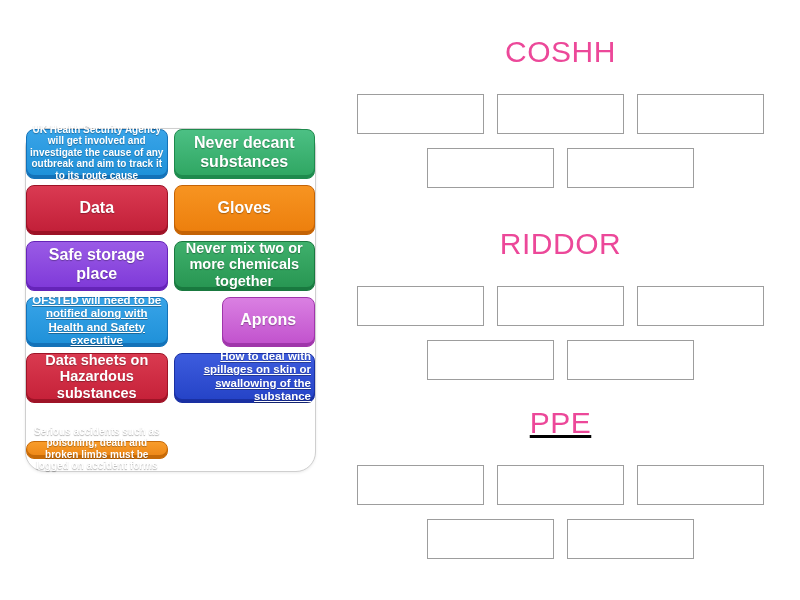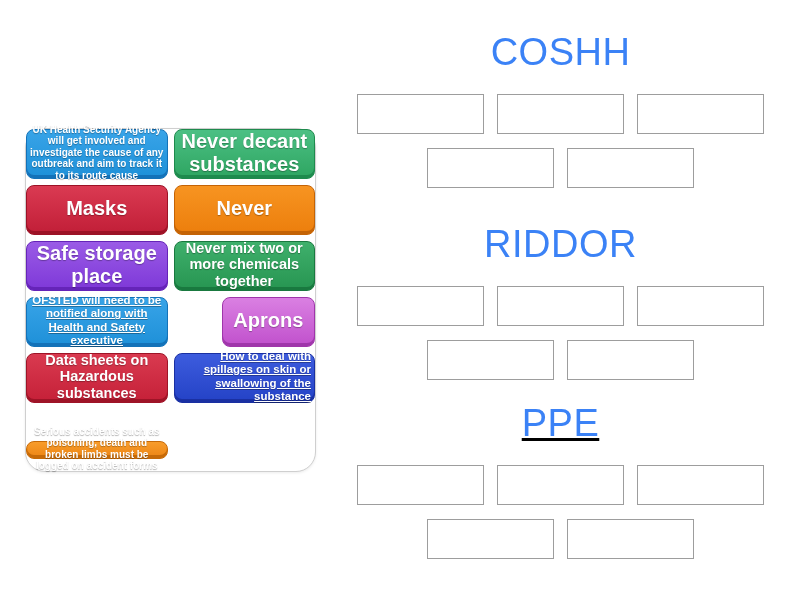--- a/index.html
+++ b/index.html
@@ -36,34 +36,34 @@
     justify-content: center;
     padding: 2px 3px 5px 3px;
     line-height: 1.14;
     text-shadow: 0 1px 1px rgba(0,0,0,0.3);
     cursor: grab;
     user-select: none;
   }
   .size-small     { font-size: 10px; }
   .size-smallplus { font-size: 11.5px; text-decoration: underline; }
   .size-medium    { font-size: 14.5px; }
-  .size-large     { font-size: 20px; }
+  .size-large     { font-size: 16px; }
 
   
   .group {
     position: absolute;
     left: 340px;
     width: 441px;
   }
   .group-title {
-    font-size: 38px;
+    font-size: 30px;
     font-weight: 400;
     line-height: 44px;
     text-align: center;
-    color: #3b82f6;
+    color: #ec4899;
     letter-spacing: 0.5px;
   }
   .slot-row {
     display: flex;
     justify-content: center;
     gap: 13px;
   }
   .slot-row.top    { margin-top: 20px; }
   .slot-row.bottom { margin-top: 14px; }
   .slot {
@@ -82,24 +82,24 @@
 <main>
 
   <section class="panel">
     <div class="tile size-small" style="background: linear-gradient(rgb(56, 164, 232), rgb(30, 144, 216)); border-color: rgb(20, 114, 184); box-shadow: rgb(20, 114, 184) 0px -3px 0px inset;">
         <span>UK Health Security Agency will get involved and investigate the cause of any outbreak and aim to track it to its route cause</span>
       </div>
     <div class="tile size-large" style="background: linear-gradient(rgb(76, 192, 132), rgb(46, 165, 97)); border-color: rgb(30, 138, 77); box-shadow: rgb(30, 138, 77) 0px -3px 0px inset;">
         <span>Never decant substances</span>
       </div>
     <div class="tile size-large" style="background: linear-gradient(rgb(218, 58, 82), rgb(193, 30, 55)); border-color: rgb(156, 18, 38); box-shadow: rgb(156, 18, 38) 0px -3px 0px inset;">
-        <span>Masks</span>
+        <span>Data</span>
       </div>
     <div class="tile size-large" style="background: linear-gradient(rgb(247, 148, 33), rgb(236, 126, 12)); border-color: rgb(196, 99, 5); box-shadow: rgb(196, 99, 5) 0px -3px 0px inset;">
-        <span>Never</span>
+        <span>Gloves</span>
       </div>
     <div class="tile size-large" style="background: linear-gradient(rgb(154, 91, 230), rgb(126, 56, 216)); border-color: rgb(101, 36, 184); box-shadow: rgb(101, 36, 184) 0px -3px 0px inset;">
         <span>Safe storage place</span>
       </div>
     <div class="tile size-medium" style="background: linear-gradient(rgb(63, 176, 108), rgb(39, 149, 81)); border-color: rgb(25, 121, 63); box-shadow: rgb(25, 121, 63) 0px -3px 0px inset;">
         <span>Never mix two or more chemicals together</span>
       </div>
     <div class="tile size-smallplus" style="background: linear-gradient(rgb(56, 164, 232), rgb(30, 144, 216)); border-color: rgb(20, 114, 184); box-shadow: rgb(20, 114, 184) 0px -3px 0px inset;">
         <span>OFSTED will need to be notified along with Health and Safety executive</span>
       </div>

